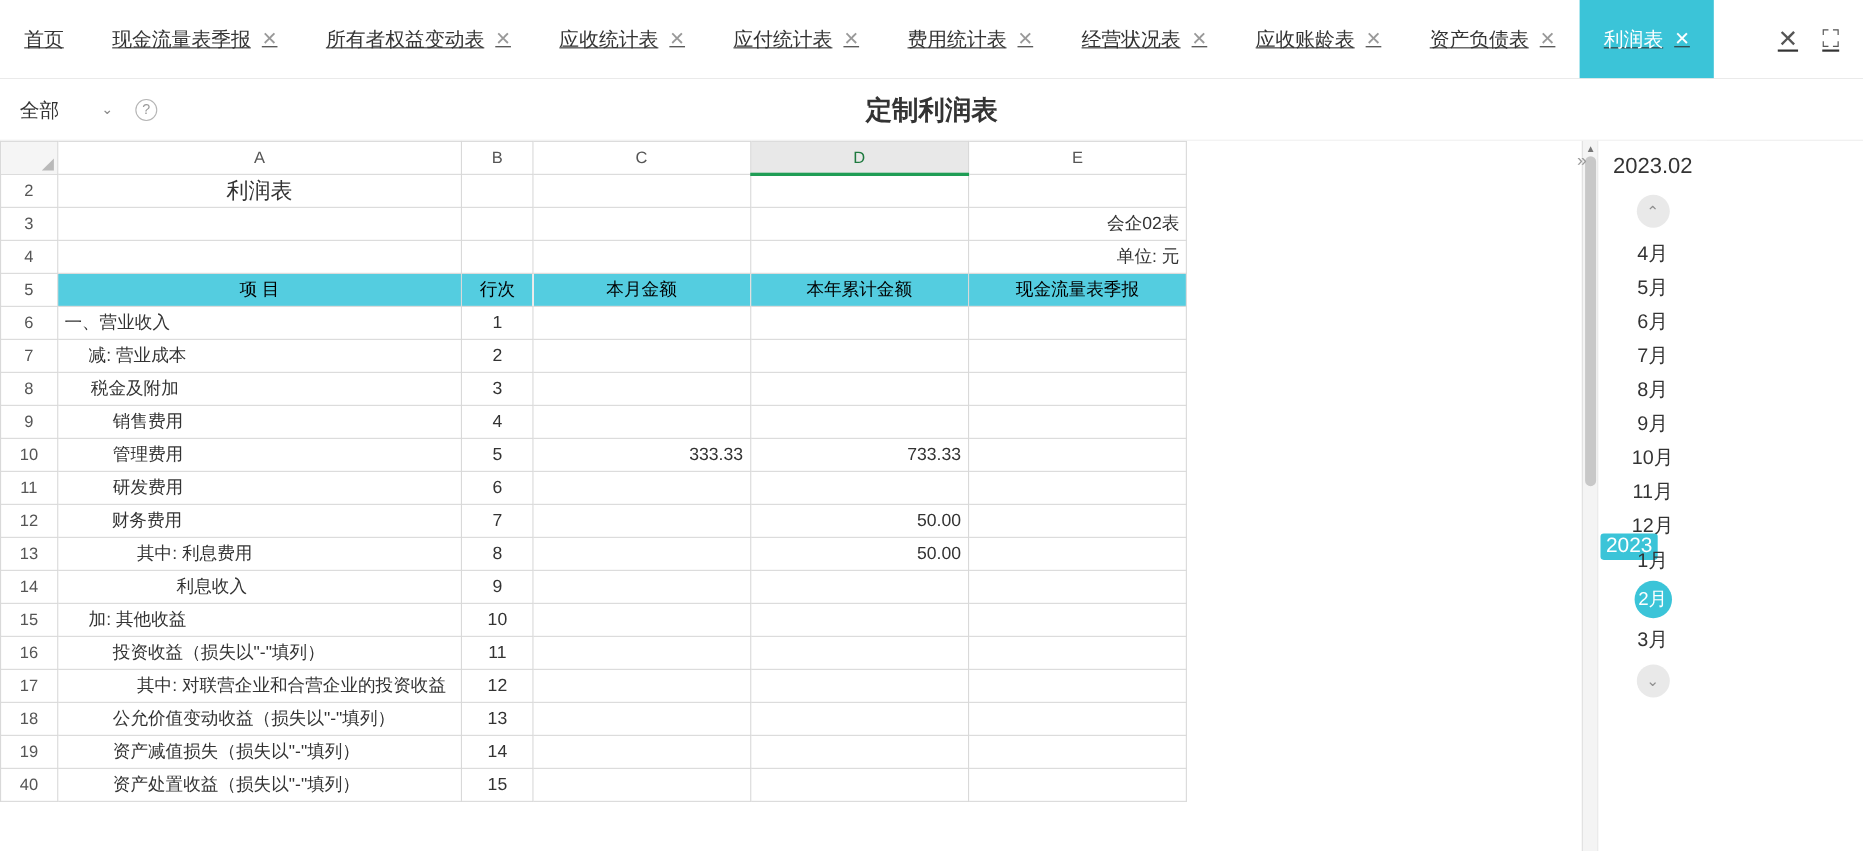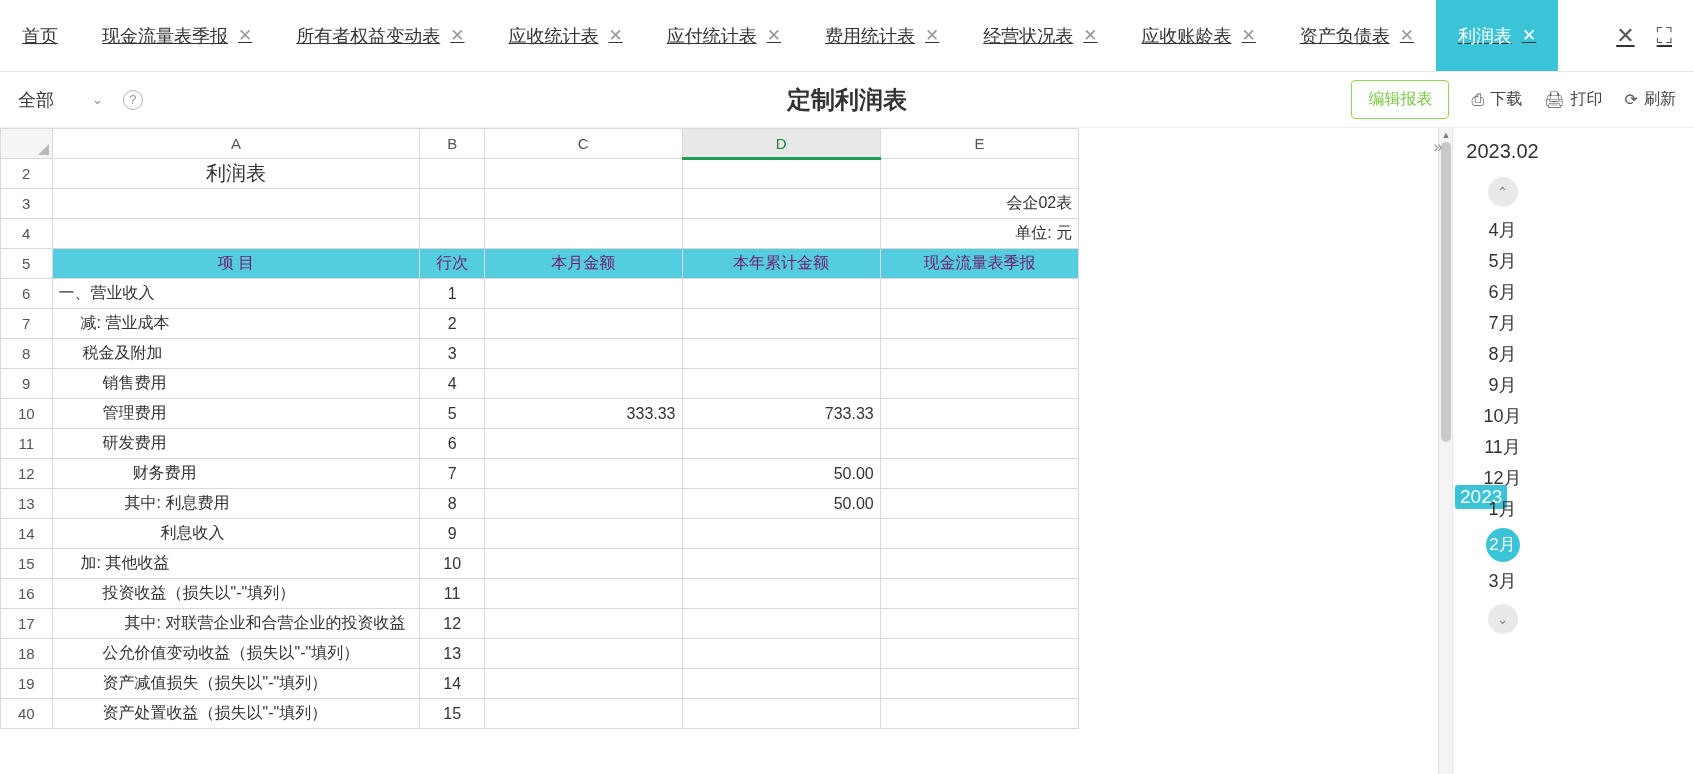--- a/index.html
+++ b/index.html
@@ -153,21 +153,21 @@
     text-align: center;
     font-size: 15px;
   }
   .c-title {
     font-size: 20px; text-align: center;
   }
   .c-right { text-align: right; }
   .c-center { text-align: center; }
   .hdr-cell {
     background: #54cde0 !important;
-    color: #701a75;
+    color: #000000;
     text-align: center;
     font-weight: bold;
   }
   .no-border-cell { border: 1px solid transparent !important; }
 
   
   .vscroll {
     position: absolute;
     top: 0; right: 0;
     width: 14px; height: 100%;
@@ -289,35 +289,20 @@
 
   <div class="toolbar">
     <div class="filter-select">
       <span>全部</span>
       <span class="caret">⌄</span>
     </div>
     <div class="help-icon">?</div>
 
     <div class="toolbar-title">定制利润表</div>
 
-    <div class="toolbar-right">
-      <button class="btn-outline">编辑报表</button>
-      <div class="tool-link">
-        <span class="g">⎙</span>
-        <span>下载</span>
-      </div>
-      <div class="tool-link">
-        <span class="g">🖨</span>
-        <span>打印</span>
-      </div>
-      <div class="tool-link">
-        <span class="g">⟳</span>
-        <span>刷新</span>
-      </div>
-    </div>
   </div>
 
   <div class="sheet-wrap">
     <div class="grid-region">
       <table class="grid">
         <colgroup>
           <col style="width:52px">
           <col style="width:368px">
           <col style="width:65px">
           <col style="width:200px">
@@ -429,21 +414,21 @@
               <td class="rowhead">11</td>
               <td style="padding-left: 50px;">研发费用</td>
               <td class="c-center">6</td>
               <td class="c-right"></td>
               <td class="c-right"></td>
               <td class="c-right"></td>
               <td class="no-border-cell"></td>
             </tr>
             <tr>
               <td class="rowhead">12</td>
-              <td style="padding-left: 80px;">财务费用</td>
+              <td style="padding-left: 49px;">财务费用</td>
               <td class="c-center">7</td>
               <td class="c-right"></td>
               <td class="c-right">50.00</td>
               <td class="c-right"></td>
               <td class="no-border-cell"></td>
             </tr>
             <tr>
               <td class="rowhead">13</td>
               <td style="padding-left: 72px;">其中: 利息费用</td>
               <td class="c-center">8</td>

